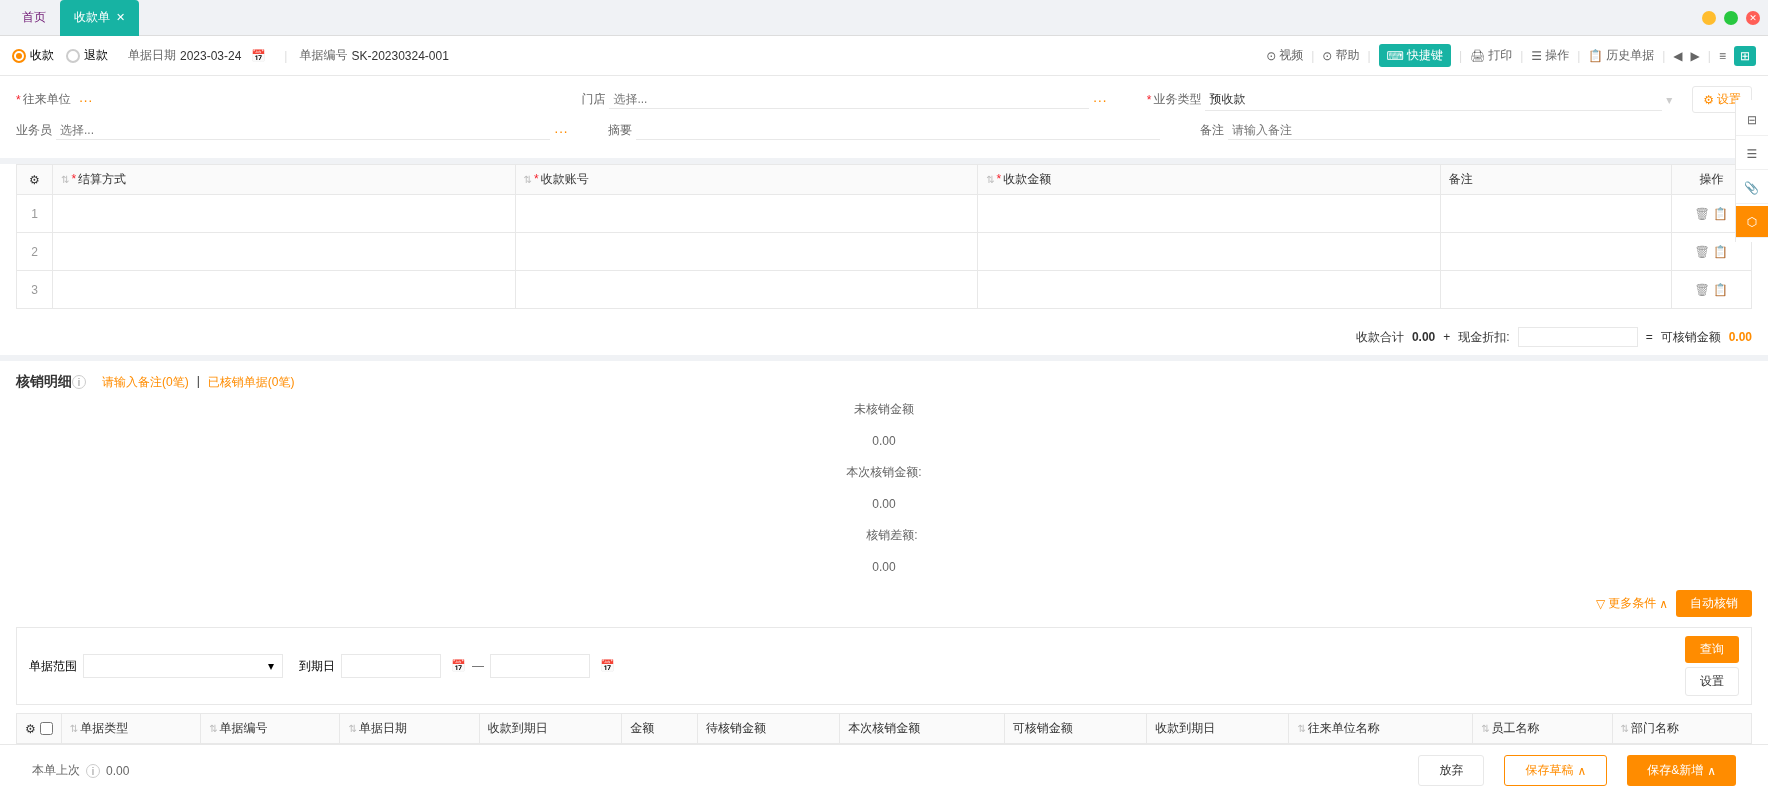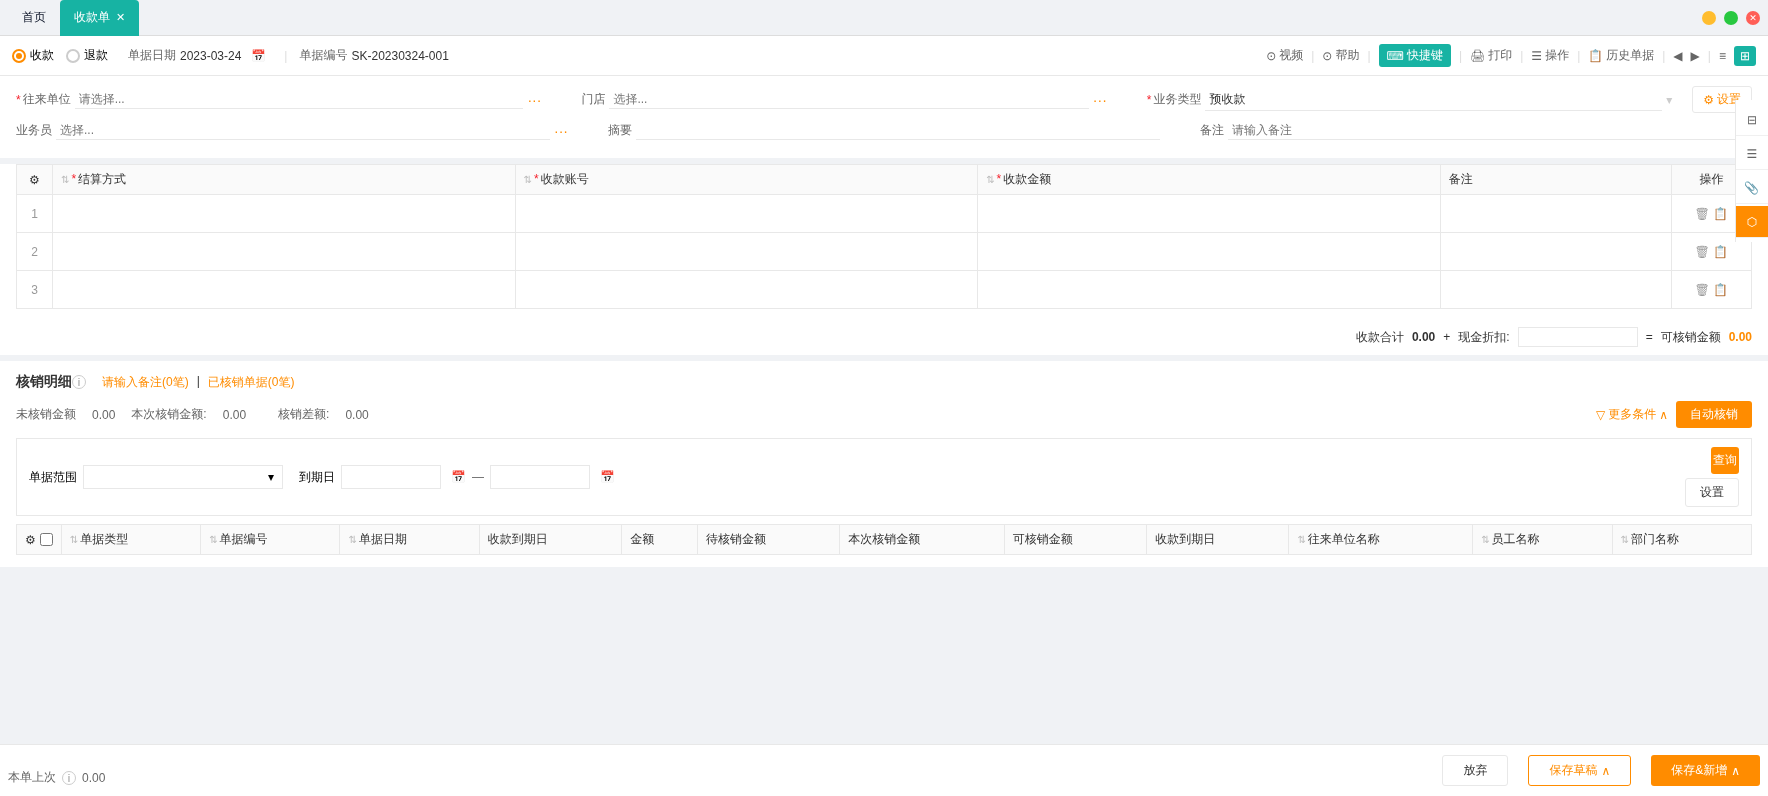--- a/index.html
+++ b/index.html
@@ -9,21 +9,21 @@
     .tab-bar {
       display: flex; align-items: center; background: #f0f2f5; height: 36px;
       border-bottom: 1px solid #ddd; padding: 0 8px;
     }
     .tab-item {
       display: flex; align-items: center; padding: 0 14px; height: 36px;
       cursor: pointer; color: #333; border-radius: 4px 4px 0 0;
     }
     .tab-item.active { background: #17b3a3; color: #fff; }
     .tab-item .tab-close { margin-left: 6px; cursor: pointer; font-size: 11px; }
-    .tab-home { background: transparent; color: #0f172a; }
+    .tab-home { background: transparent; color: #701a75; }
 
     
     .toolbar {
       display: flex; align-items: center; background: #fff; height: 40px;
       padding: 0 12px; border-bottom: 1px solid #e8e8e8;
     }
     .radio-group { display: flex; align-items: center; gap: 12px; margin-right: 20px; }
     .radio-item { display: flex; align-items: center; gap: 4px; cursor: pointer; }
     .radio-dot {
       width: 14px; height: 14px; border-radius: 50%; border: 2px solid #ccc;
@@ -78,60 +78,60 @@
       border: 1px solid #e8e8e8; padding: 2px 6px; width: 120px;
       outline: none;
     }
     .summary-value { color: #ff8c00; font-weight: bold; }
 
     
     .verify-section { background: #fff; margin-top: 0; padding: 12px 16px; }
     .verify-title { font-size: 14px; font-weight: bold; color: #333; display: flex; align-items: center; gap: 8px; }
     .verify-tabs { display: flex; gap: 4px; margin-left: 16px; }
     .verify-tab { color: #ff8c00; cursor: pointer; }
-    .verify-stats { display: flex; align-items: center; gap: 16px; margin: 10px 0; color: #666; }
+    .verify-stats { display: flex; align-items: center; gap: 16px; margin: 10px 0; color: #666; flex-direction: column; }
     .verify-stats-right { margin-left: auto; display: flex; align-items: center; gap: 8px; }
     .auto-verify-btn {
       background: #ff8c00; color: #fff; border: none; padding: 5px 14px;
       border-radius: 3px; cursor: pointer;
     }
     .more-filter { color: #ff8c00; cursor: pointer; display: flex; align-items: center; gap: 3px; }
 
     .filter-row { display: flex; align-items: center; gap: 16px; padding: 8px 0; border: 1px solid #e8e8e8; padding: 8px 12px; margin-bottom: 8px; }
     .filter-field { display: flex; align-items: center; gap: 6px; }
     .filter-select {
       border: 1px solid #e8e8e8; padding: 4px 8px; min-width: 200px;
       outline: none; background: #fff; display: flex; align-items: center; justify-content: space-between; cursor: pointer;
     }
     .date-input {
       border: 1px solid #e8e8e8; padding: 4px 8px; width: 100px; outline: none;
     }
     .date-sep { color: #666; }
     .cal-icon { color: #999; cursor: pointer; margin-left: 4px; }
     .query-btn {
-      background: #ff8c00; color: #fff; border: none; padding: 5px 2px;
+      background: #ff8c00; color: #fff; border: none; padding: 5px 15px;
       border-radius: 3px; cursor: pointer; margin-left: auto;
     }
     .setting-btn {
       background: #fff; color: #333; border: 1px solid #e8e8e8; padding: 5px 14px;
       border-radius: 3px; cursor: pointer;
     }
     .filter-btns { display: flex; flex-direction: column; gap: 4px; }
 
     
     .bottom-table-area { background: #fff; }
     .bottom-table { width: 100%; border-collapse: collapse; }
     .bottom-table th {
       background: #fafafa; border: 1px solid #e8e8e8; padding: 6px 8px;
       white-space: nowrap; font-weight: 500;
     }
 
     
     .footer {
-      display: flex; align-items: flex-end; background: #fff; padding: 10px 8px;
+      display: flex; align-items: center; background: #fff; padding: 10px 32px;
       border-top: 1px solid #e8e8e8; position: fixed; bottom: 0; width: 100%;
     }
     .footer-left { display: flex; align-items: center; gap: 6px; color: #666; }
     .footer-right { margin-left: auto; display: flex; gap: 20px; }
     .btn-abandon { border: 1px solid #e8e8e8; background: #fff; padding: 6px 20px; border-radius: 3px; cursor: pointer; color: #333; }
     .btn-draft { border: 1px solid #ff8c00; background: #fff; color: #ff8c00; padding: 6px 20px; border-radius: 3px; cursor: pointer; display: flex; align-items: center; gap: 4px; }
     .btn-save { background: #ff8c00; color: #fff; border: none; padding: 6px 20px; border-radius: 3px; cursor: pointer; display: flex; align-items: center; gap: 4px; }
 
     
     .right-sidebar {
@@ -239,21 +239,20 @@
     <div class="toolbar-action" style="background:#17b3a3; color:#fff; padding:3px 6px; border-radius:3px;">⊞</div>
   </div>
 </div>
 
 <div class="form-area">
 
   <div class="form-row">
     <div class="form-field" style="flex:2;">
       <span class="req">*</span>
       <span class="field-label">往来单位</span>
-      <input class="form-input" type="text" placeholder="请选择..." style="">
       <span class="more-btn">···</span>
     </div>
     <div style="width:40px;"></div>
     <div class="form-field" style="flex:2;">
       <span class="field-label">门店</span>
       <input class="form-input" type="text" placeholder="选择..." style="">
       <span class="more-btn">···</span>
     </div>
     <div style="width:40px;"></div>
     <div class="form-field" style="flex:2;">

